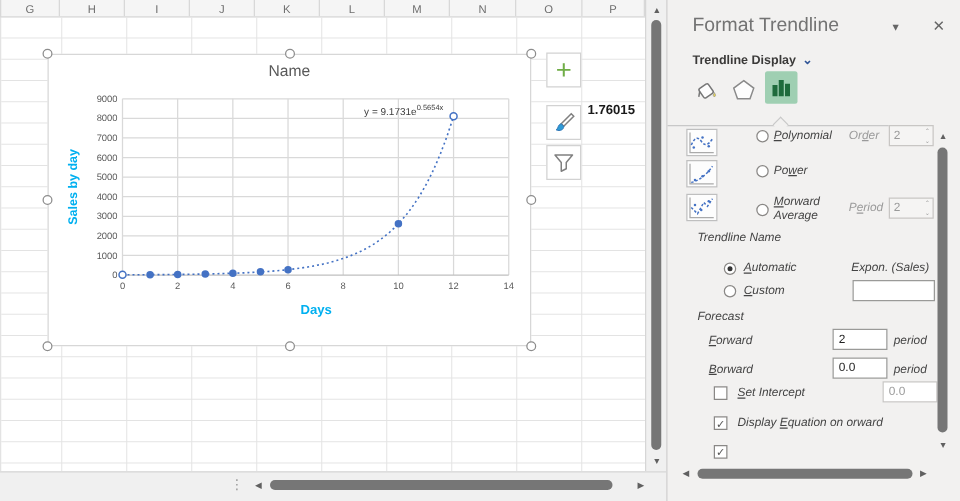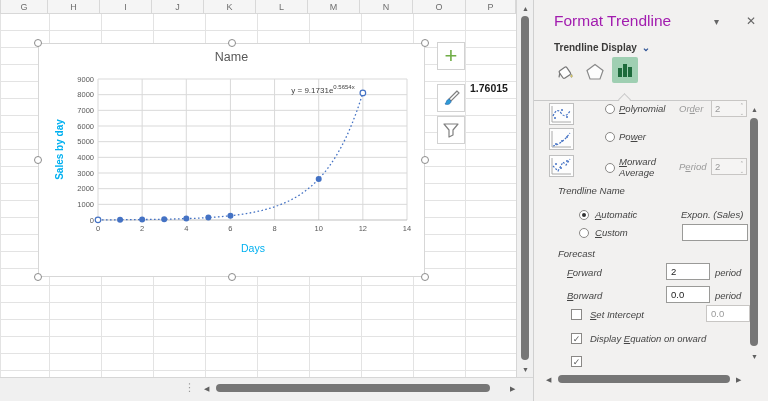--- a/index.html
+++ b/index.html
@@ -23,21 +23,21 @@
   #chart-box { position:absolute; left:38px; top:43px; width:387px; height:234px;
     background:#fff; border:1px solid #d7d7d7; }
   .handle { position:absolute; width:8px; height:8px; border:1px solid #8c8c8c; background:#fff;
     border-radius:50%; z-index:5; }
   #chart-title { position:absolute; left:0; top:6px; width:100%; text-align:center;
     font-size:12.5px; color:#595959; }
   #equation { position:absolute; left:209px; top:38px; width:150px; text-align:center;
     font-size:8px; color:#404040; line-height:11px; }
   #equation sup { font-size:6px; }
   #xlab { position:absolute; left:164px; top:198px; width:100px; text-align:center;
-    font-size:10.5px; font-weight:normal; color:#00b0f0; }
+    font-size:10.5px; font-weight:bold; color:#00b0f0; }
   #ylab { position:absolute; left:-33px; top:100px; width:106px; text-align:center;
     transform:rotate(-90deg); font-size:10px; font-weight:bold; color:#00b0f0; }
 
   
   .chart-btn { position:absolute; width:28px; height:28px; background:#fff; border:1px solid #d2d2d2;
     display:flex; align-items:center; justify-content:center; }
   #btn-elements { left:437px; top:42px; }
   #btn-styles   { left:437px; top:84px; }
   #btn-filters  { left:437px; top:116px; }
   #btn-elements span { color:#70ad47; font-size:22px; font-weight:300; line-height:20px; }
@@ -47,21 +47,21 @@
     border-left:1px solid #d6d6d6; }
   #vscroll .thumb { position:absolute; left:4px; top:16px; width:8px; height:344px; background:#767676; border-radius:4px; }
   #hstrip { position:absolute; left:0; top:377px; width:533px; height:24px; background:#f0f0f0; border-top:1px solid #d6d6d6; }
   #hstrip .thumb { position:absolute; left:216px; top:6px; width:274px; height:8px; background:#767676; border-radius:4px; }
   .sb-arrow { position:absolute; font-size:7px; color:#606060; line-height:10px; }
   .splitter { position:absolute; left:184px; top:3px; font-size:11px; color:#9a9a9a; }
 
   
   #pane { position:absolute; left:533px; top:0; width:235px; height:401px; background:#f2f1f0;
     border-left:1px solid #d0d0d0; font-size:9.5px; color:#444; }
-  #pane-title { position:absolute; left:20px; top:12px; font-size:15.5px; color:#a21caf; }
+  #pane-title { position:absolute; left:20px; top:12px; font-size:15.5px; color:#737373; }
   #pane-dropdown { position:absolute; left:180px; top:16px; color:#666; font-size:10px; }
   #pane-close { position:absolute; left:212px; top:14px; color:#666; font-size:12px; }
   #sec-hdr { position:absolute; left:20px; top:42px; font-weight:bold; font-size:10px; color:#3b3a39; }
   #sec-chevron { color:#2f5496; font-weight:bold; margin-left:5px; }
   .tab { position:absolute; width:26px; height:26px; display:flex; align-items:center; justify-content:center; }
   #tab-fill { left:18px; top:59px; } #tab-effects { left:48px; top:59px; }
   #tab-trend { left:78px; top:57px; background:#9fcfb2; border-radius:2px; }
   #tab-divider { position:absolute; left:0; top:100px; width:212px; height:1px; background:#c8c8c8; }
   #tab-caret { position:absolute; left:86px; top:95px; width:9px; height:9px; background:#f2f1f0;
     border-left:1px solid #c8c8c8; border-top:1px solid #c8c8c8; transform:rotate(45deg); }

